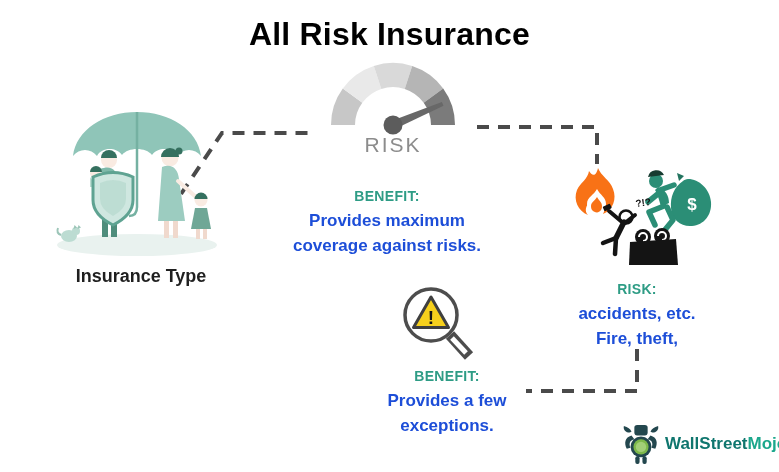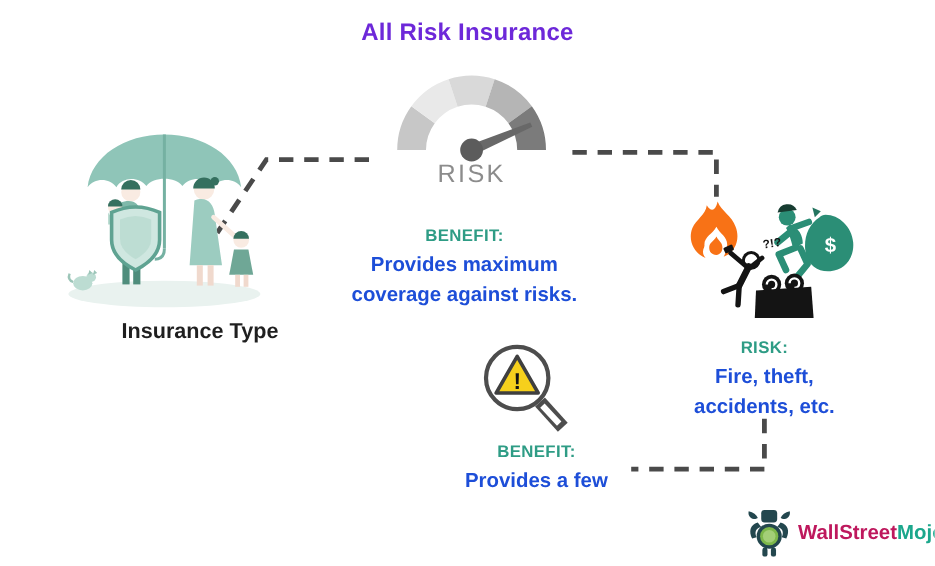--- a/index.html
+++ b/index.html
@@ -3,30 +3,30 @@
 <meta charset="utf-8">
 <style>
   html,body { margin:0; padding:0; background:#fff; }
   .canvas {
     position:relative; width:779px; height:472px; background:#ffffff;
     font-family:"Liberation Sans", sans-serif; overflow:hidden;
   }
   .abs { position:absolute; }
   .title {
     top:16px; left:0; right:0; text-align:center;
-    font-size:20px; font-weight:bold; color:#6d28d9; letter-spacing:.2px;
+    font-size:32px; font-weight:bold; color:#000000; letter-spacing:.2px;
   }
   .connectors { left:0; top:0; pointer-events:none; }
   .block { text-align:center;margin-top:12px; }
   .block .head { font-size:14px; font-weight:bold; color:#2e9c85; letter-spacing:.3px; margin-bottom:4px; }
   .block .line { font-size:17px; font-weight:bold; color:#1d4ed8; line-height:25px; }
-  .caption { font-size:18px; font-weight:bold; color:#1f1f1f; text-align:right; }
+  .caption { font-size:18px; font-weight:bold; color:#1f1f1f; text-align:center; }
   .logo { display:flex; align-items:center; gap:5px; }
   .logo-text { font-size:17px; font-weight:bold; white-space:nowrap; }
-  .logo-text .ws { color:#be185d; }
+  .logo-text .ws { color:#0f766e; }
   .logo-text .mojo { color:#1ba78c; }
 </style>
 </head>
 <body>
 
 <div class="canvas">
 
   <div class="abs title">All Risk Insurance</div>
 
   <svg class="abs connectors" width="779" height="472" viewBox="0 0 779 472">
@@ -140,35 +140,36 @@
       <circle cx="47" cy="41" r="8" fill="#141414"></circle>
       <path d="M43,41 a4,4 0 1 1 4,4" stroke="#ffffff" stroke-width="2" fill="none"></path>
       <circle cx="66" cy="40" r="8" fill="#141414"></circle>
       <path d="M62,40 a4,4 0 1 1 4,4" stroke="#ffffff" stroke-width="2" fill="none"></path>
       <path d="M34,46 L80,43 L82,69 L33,69 Z" fill="#141414"></path>
     </g>
   </svg>
 
   <div class="abs block" style="left:557px; top:269px; width:160px;">
     <div class="head">RISK:</div>
+    <div class="line">accidents, etc.</div>
     <div class="line">Fire, theft,</div>
-    <div class="line">accidents, etc.</div>
   </div>
 
   <svg class="abs" style="left:396px; top:284px;" width="84" height="82" viewBox="0 0 84 82">
     <line x1="54" y1="51" x2="73" y2="72" stroke="#4d4d4d" stroke-width="11"></line>
     <line x1="56" y1="54" x2="70" y2="69" stroke="#ffffff" stroke-width="5"></line>
     <circle cx="35" cy="31" r="26" fill="#ffffff" stroke="#4d4d4d" stroke-width="3.5"></circle>
     <path d="M35,13 L17.5,43.5 L52.5,43.5 Z" fill="#f6d01c" stroke="#3f3f3f" stroke-width="3" stroke-linejoin="round"></path>
     <text x="35" y="40" text-anchor="middle" font-size="19" font-weight="bold" fill="#141414">!</text>
   </svg>
 
   <div class="abs block" style="left:357px; top:356px; width:180px;">
     <div class="head">BENEFIT:</div>
     <div class="line">Provides a few</div>
+    <div class="line">exceptions.</div>
   </div>
 
   <div class="abs logo" style="left:622px; top:424px;">
     <svg width="38" height="40" viewBox="0 0 40 42">
       <path d="M8,9 C4,9 1,6 2,2 C6,3 9,5 10,8 Z" fill="#23474e"></path>
       <path d="M32,9 C36,9 39,6 38,2 C34,3 31,5 30,8 Z" fill="#23474e"></path>
       <rect x="13" y="1" width="14" height="11" rx="3" fill="#23474e"></rect>
       <path d="M5,26 C2,20 3,14 10,12 L13,16 C8,17 7,21 9,25 Z" fill="#23474e"></path>
       <path d="M35,26 C38,20 37,14 30,12 L27,16 C32,17 33,21 31,25 Z" fill="#23474e"></path>
       <circle cx="20" cy="24" r="11" fill="#23474e"></circle>

